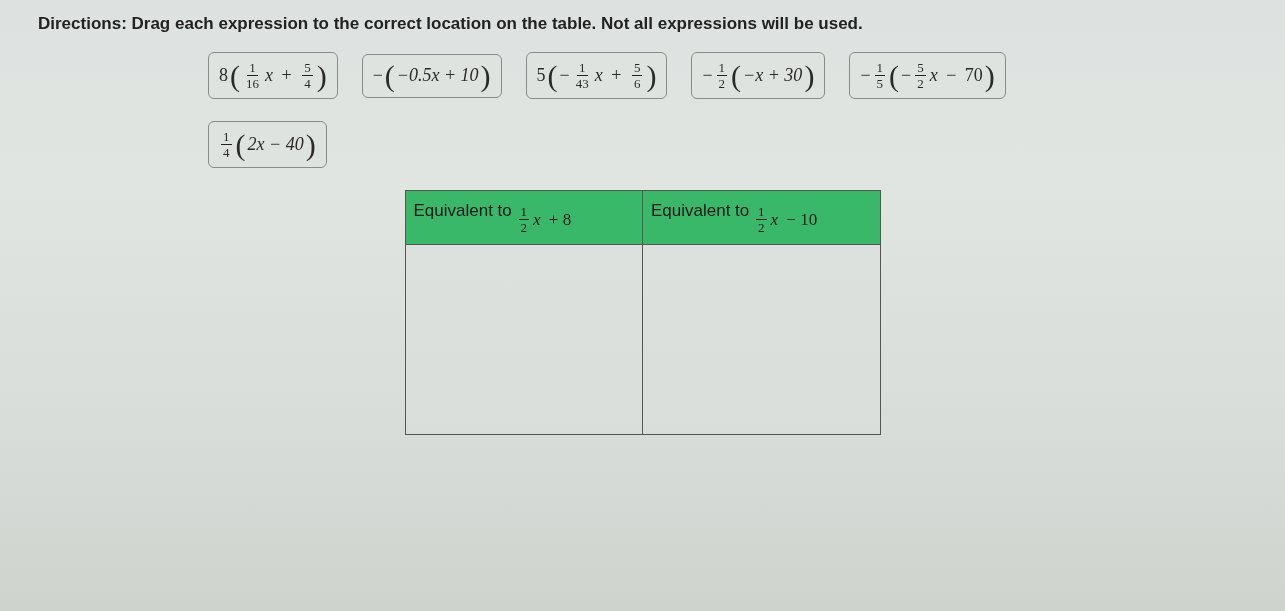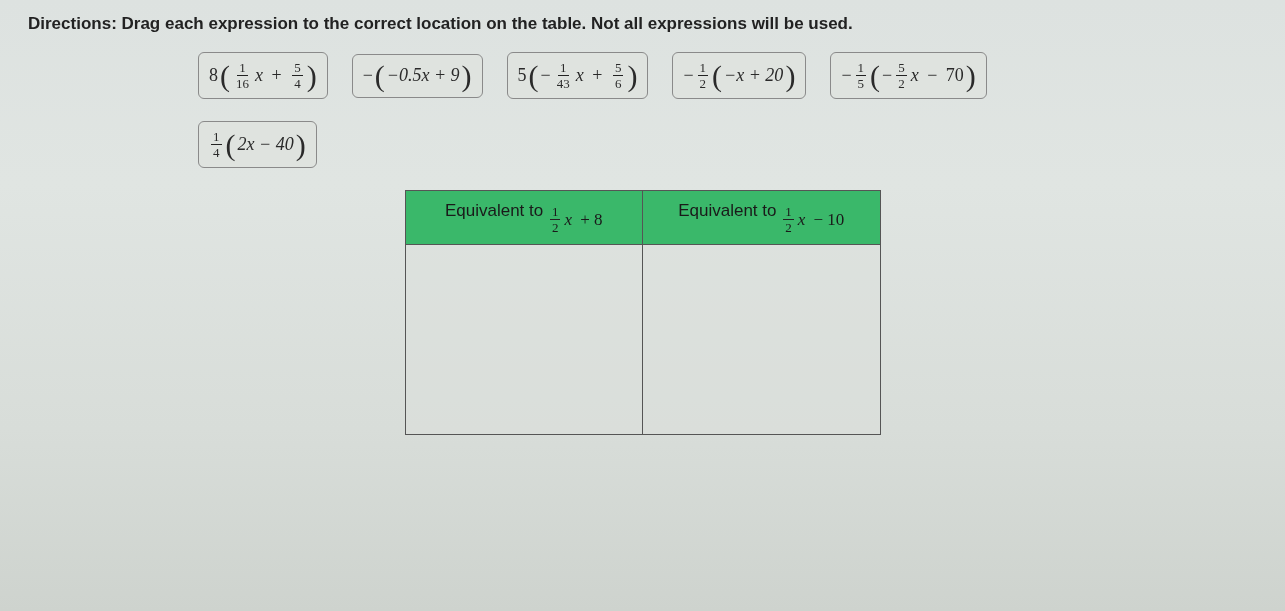--- a/index.html
+++ b/index.html
@@ -8,21 +8,21 @@
     padding: 0;
     width: 1285px;
     height: 611px;
     background: linear-gradient(to bottom, #dde2e0 0%, #e0e5e2 30%, #d8ddd9 70%, #ced3ce 100%);
     font-family: Arial, sans-serif;
     color: #2a2a2a;
     overflow: hidden;
     position: relative;
   }
   .content {
-    padding: 14px 28px;
+    padding: 14px 38px;
   }
   .directions {
     font-weight: bold;
     font-size: 17px;
     margin-bottom: 18px;
     color: #222;
   }
   .subtext {
     font-size: 17px;
     line-height: 1.45;
@@ -75,21 +75,21 @@
   table.answer {
     border-collapse: collapse;
     width: 100%;
   }
   table.answer th {
     background: #3ab86a;
     border: 1px solid #555;
     padding: 10px 8px;
     font-weight: normal;
     font-size: 17px;
-    text-align: center;
+    text-align: left;
     color: #1a1a1a;
     font-family: Arial, sans-serif;
   }
   table.answer th .flabel {
     display: inline-flex;
     align-items: center;
     gap: 2px;
     font-family: "Times New Roman", serif;
   }
   table.answer td {
@@ -124,21 +124,21 @@
         <span class="frac">
           <span class="top">5</span>
           <span class="bot">4</span>
         </span>
         <span class="paren">)</span>
       </div>
 
       <div class="tile">
         <span>−</span>
         <span class="paren">(</span>
-        <span class="it">−0.5x + 9</span>
+        <span class="it">−0.5x + 10</span>
         <span class="paren">)</span>
       </div>
 
       <div class="tile">
         <span class="num">5</span>
         <span class="paren">(</span>
         <span>−</span>
         <span class="frac">
           <span class="top">1</span>
           <span class="bot">43</span>
@@ -154,21 +154,21 @@
         <span class="paren">)</span>
       </div>
 
       <div class="tile">
         <span>−</span>
         <span class="frac">
           <span class="top">1</span>
           <span class="bot">2</span>
         </span>
         <span class="paren">(</span>
-        <span class="it">−x + 20</span>
+        <span class="it">−x + 30</span>
         <span class="paren">)</span>
       </div>
 
       <div class="tile">
         <span>−</span>
         <span class="frac">
           <span class="top">1</span>
           <span class="bot">5</span>
         </span>
         <span class="paren">(</span>

